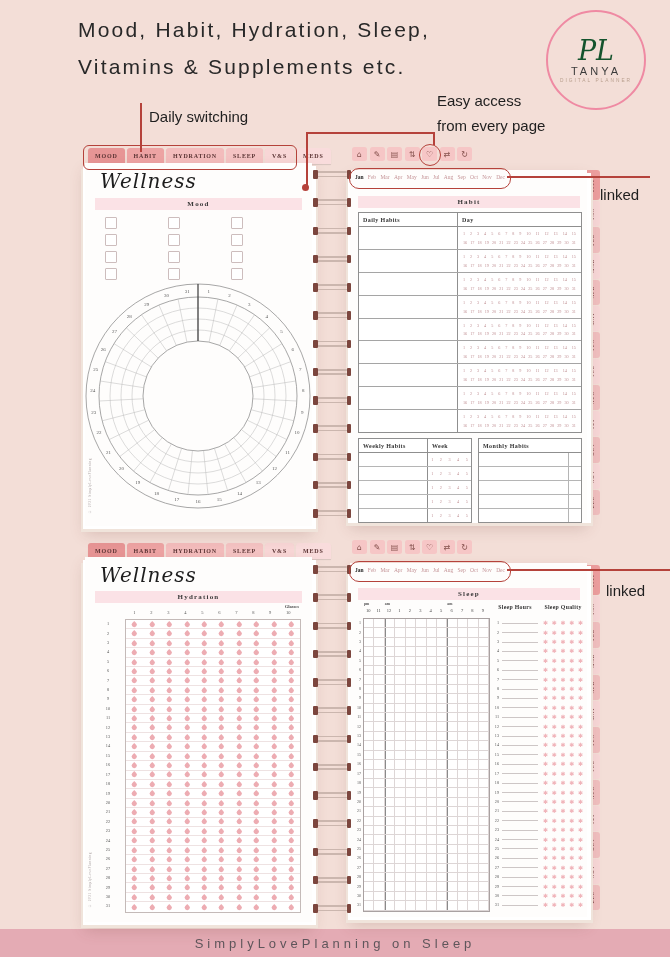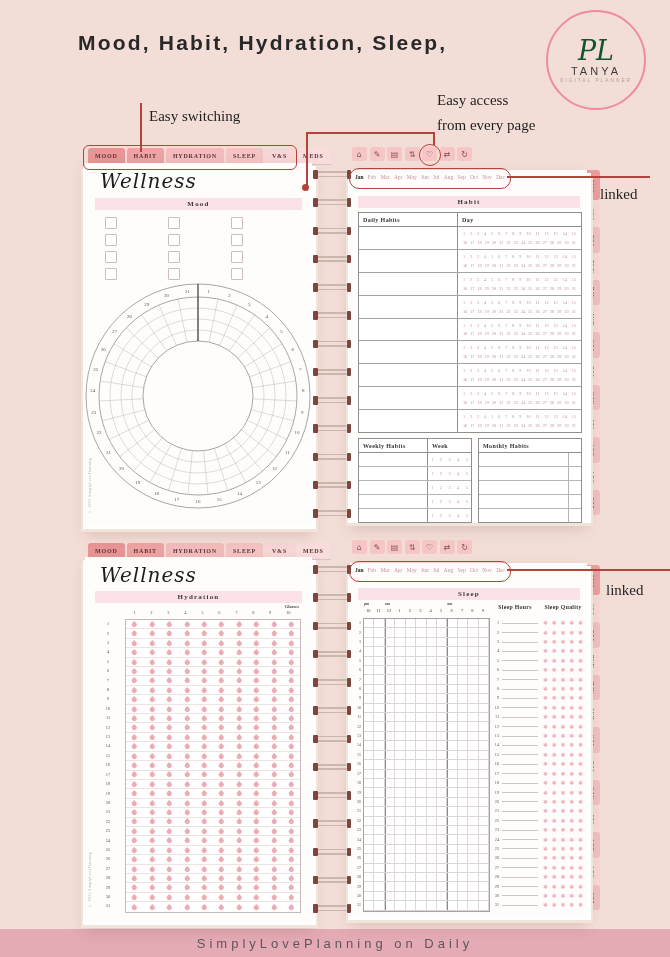--- a/index.html
+++ b/index.html
@@ -1,31 +1,31 @@
 <!DOCTYPE html>
 <html><head>
 <meta charset="utf-8">
 <style>
   html,body{margin:0;padding:0}
   body{width:670px;height:957px;position:relative;background:#f3ded7;overflow:hidden;
        font-family:"Liberation Serif",serif;}
   .abs{position:absolute}
 
   
-  .title{left:78px;top:24px;font-family:"Liberation Sans",sans-serif;font-weight:bold;
+  .title{left:78px;top:11px;font-family:"Liberation Sans",sans-serif;font-weight:normal;
          font-size:21px;letter-spacing:2.2px;line-height:37px;color:#282828;white-space:nowrap}
   .logo{left:546px;top:10px;width:96px;height:96px;border:2.5px solid #ef8aa3;border-radius:50%;
         display:flex;flex-direction:column;align-items:center;justify-content:center;gap:1px}
   .logo .mono{font-family:"DejaVu Serif",serif;font-style:italic;font-size:27px;color:#14532d;line-height:26px}
   .logo .lname{font-family:"Liberation Sans",sans-serif;font-size:11px;letter-spacing:3px;color:#3b3b3b}
   .logo .ltag{font-family:"Liberation Sans",sans-serif;font-size:4.8px;letter-spacing:2px;color:#b9a08f}
 
   
   .ann{background:#b5423b}
-  .ann-text{font-family:Liberation Serif, serif;font-size:15px;color:#1f1f1f;line-height:25px}
+  .ann-text{font-family:Liberation Sans, sans-serif;font-size:15px;color:#1f1f1f;line-height:25px}
   .ann-box{border:1.4px solid #b5423b;background:transparent}
   .z6{z-index:6}
 
   
   .page{background:#fefdfc;z-index:2;
         box-shadow:-2px 3px 0 #ffffff,-4px 6px 0 #f0e4db,4px 3px 0 #ffffff,6px 6px 0 #f0e4db,0 8px 14px rgba(120,70,60,.22)}
   .script-title{font-family:"DejaVu Serif",serif;font-style:italic;font-size:20px;letter-spacing:1px;color:#1d1d1d}
   .band{background:#fbe2e6;display:flex;align-items:center;justify-content:center;
         font-weight:bold;font-size:7px;letter-spacing:1.2px;color:#3a3a3a}
   .vcopy{writing-mode:vertical-rl;transform:rotate(180deg);font-size:3.5px;color:#a9a0a0;letter-spacing:.5px}
@@ -116,30 +116,31 @@
   
   .footer{left:0;top:929px;width:670px;height:28px;background:#e4abb4;display:flex;
           align-items:center;justify-content:center;font-family:"Liberation Sans",sans-serif;
           font-size:13px;letter-spacing:4px;color:#5f565b}
 </style>
 </head>
 <body>
 
 <div class="abs title">
   <div>Mood, Habit, Hydration, Sleep,</div>
+  <div>Vitamins &amp; Supplements etc.</div>
 </div>
 
 <div class="abs logo">
   <span class="mono">PL</span>
   <span class="lname">TANYA</span>
   <span class="ltag">DIGITAL PLANNER</span>
 </div>
 
 <div class="abs ann z6" style="left:140px;top:103px;width:1.5px;height:49px"></div>
-<div class="abs ann-text z6" style="left:149px;top:104px">Easy switching</div>
+<div class="abs ann-text z6" style="left:149px;top:104px">Daily switching</div>
 
 <div class="abs ann-text z6" style="left:437px;top:88px">
   <div>Easy access</div>
   <div>from every page</div>
 </div>
 <div class="abs ann z6" style="left:306px;top:132px;width:128px;height:1.5px"></div>
 <div class="abs ann z6" style="left:306px;top:132px;width:1.5px;height:55px"></div>
 <div class="abs ann z6" style="left:433px;top:132px;width:1.5px;height:13px"></div>
 <div class="abs ann z6" style="left:302px;top:184px;width:7px;height:7px;border-radius:50%"></div>
 <div class="abs ann-box z6" style="left:419px;top:144px;width:20px;height:20px;border-radius:50%"></div>
@@ -2863,14 +2864,14 @@
     </div>
     <div class="stab" style="background: rgb(240, 191, 191);">
       <span class="vtext">DEC</span>
     </div>
   </div>
 <div class="abs ann-box z6" style="left:349px;top:561px;width:160px;height:19px;border-radius:10px"></div>
 <div class="abs ann z6" style="left:507px;top:569px;width:163px;height:1.5px"></div>
 <div class="abs ann-text z6" style="left:606px;top:578px">linked</div>
 
 <div class="abs footer">
-  <span>SimplyLovePlanning on Daily</span>
+  <span>SimplyLovePlanning on Sleep</span>
 </div>
 
 </body></html>

